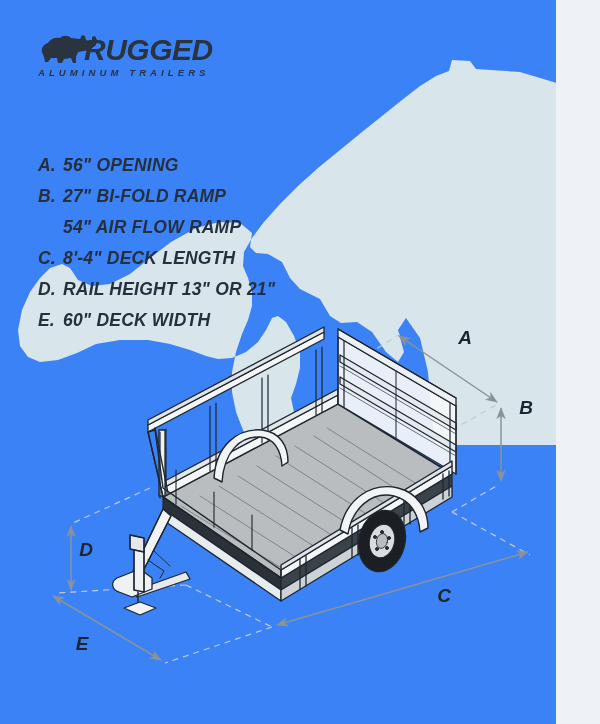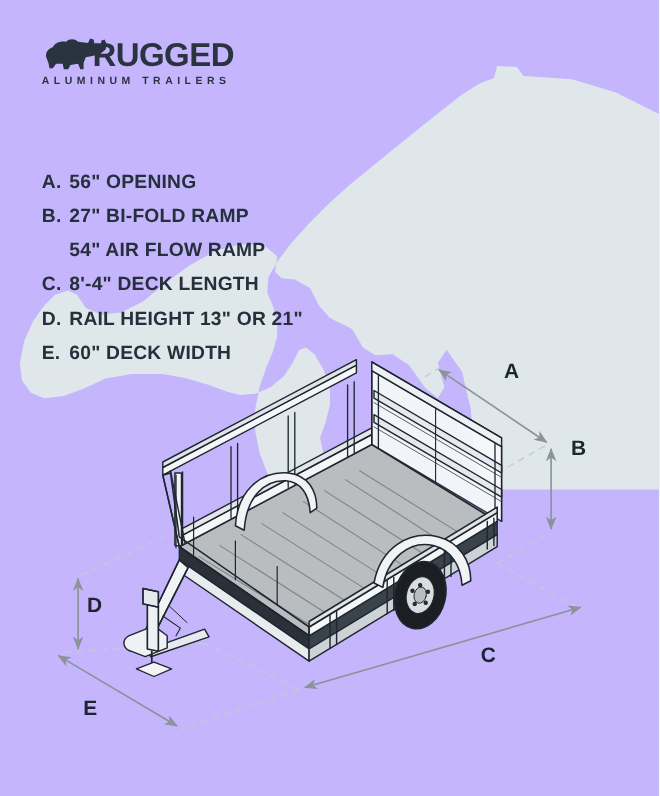--- a/index.html
+++ b/index.html
@@ -4,23 +4,24 @@
 <style>
   * { box-sizing: border-box; margin: 0; padding: 0; }
   html, body {
     width: 600px; height: 724px;
     background: #eef1f6;
     font-family: "Liberation Sans", sans-serif;
     overflow: hidden;
   }
   #page {
     position: relative;
-    width: 599px; height: 724px;
-    background: #c4b5fd;
+    width: 556px; height: 724px;
+    background: #3b82f6;
     overflow: hidden;
+    font-style: italic;
   }
 
   
   #watermark {
     position: absolute;
     left: 0; top: 0;
     width: 600px; height: 724px;
     pointer-events: none;
   }
 

